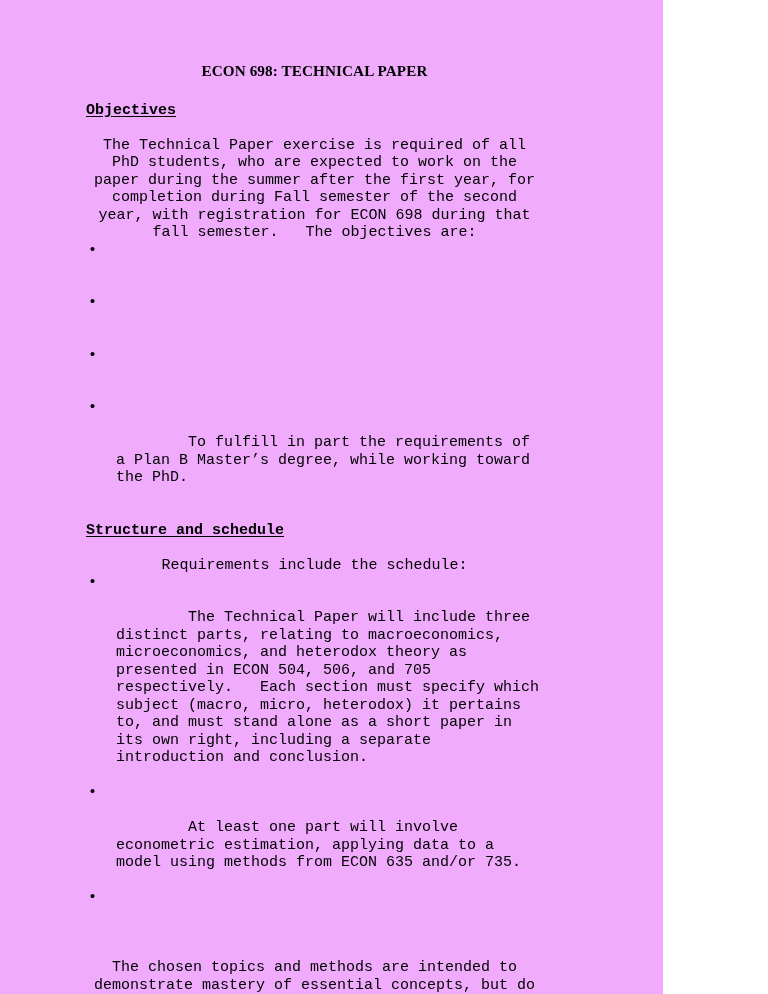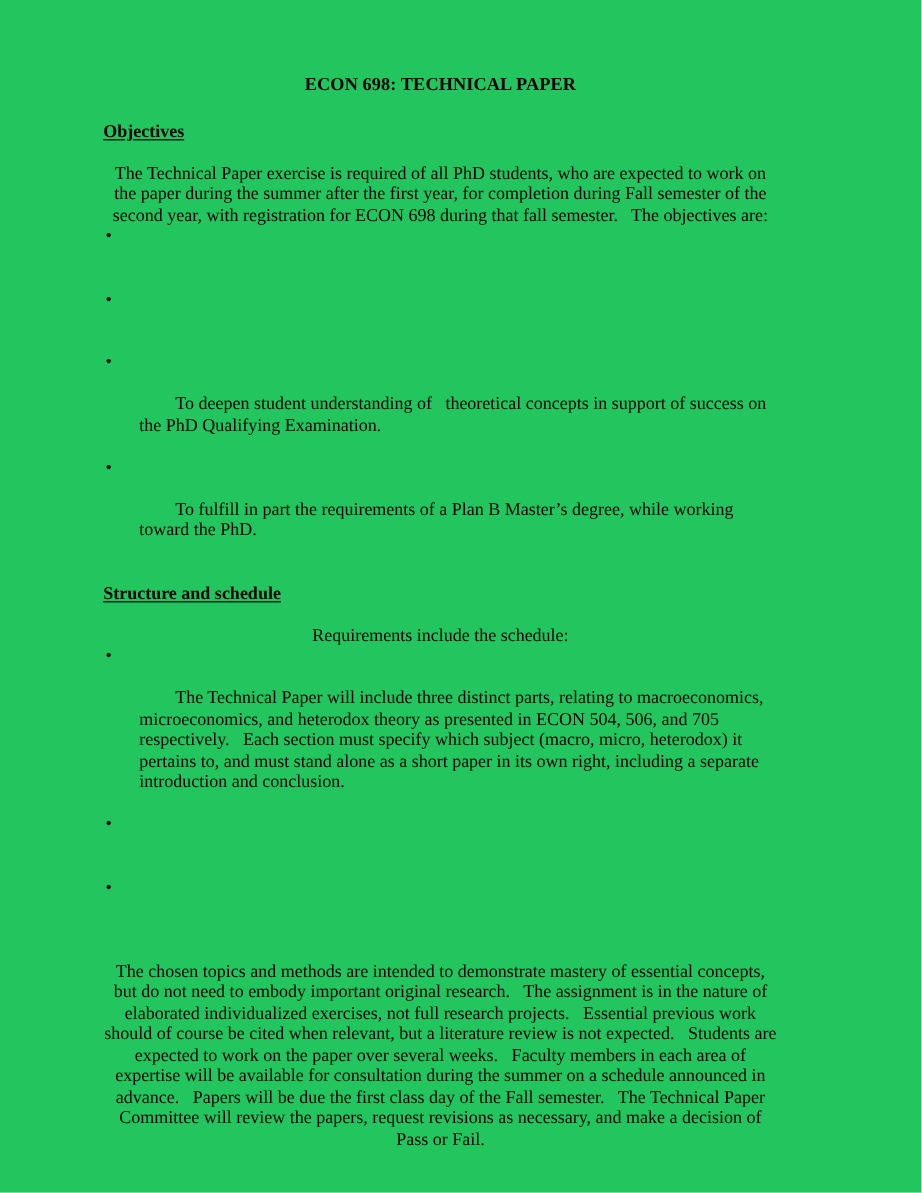--- a/index.html
+++ b/index.html
@@ -10,23 +10,23 @@
   }
   body {
     width: 768px;
     height: 994px;
     font-family: "Liberation Serif", "DejaVu Serif", serif;
     color: #000000;
     -webkit-font-smoothing: antialiased;
   }
   .page {
     position: relative;
-    width: 768px;
+    width: 663px;
     height: 994px;
-    background: #22c55e;
+    background: #f0abfc;
     box-sizing: border-box;
     padding: 62px 120px 0 86px;
   }
   .doc-title {
     text-align: center;
     font-weight: bold;
     font-size: 15.2px;
     line-height: 17.5px;
     letter-spacing: 0.1px;
     margin: 0 0 22px 0;
@@ -64,20 +64,21 @@
   }
   ul.bullets > li .bullet-mark {
     position: absolute;
     left: 2px;
     top: 0;
     font-size: 15px;
     line-height: 17.5px;
   }
   .block {
     margin: 0;
+    font-family: Liberation Mono, monospace;
   }
 </style>
 </head>
 <body>
 
 <div class="page">
 
   <div class="doc-title">ECON 698: TECHNICAL PAPER</div>
 
   <div class="block">
@@ -86,21 +87,20 @@
     <p class="para">The Technical Paper exercise is required of all PhD students, who are expected to work on the paper during the summer after the first year, for completion during Fall semester of the second year, with registration for ECON 698 during that fall semester.   The objectives are:</p>
     <ul class="bullets">
       <li>
         <span class="bullet-mark">•</span>
       </li>
       <li>
         <span class="bullet-mark">•</span>
       </li>
       <li>
         <span class="bullet-mark">•</span>
-        <span>To deepen student understanding of   theoretical concepts in support of success on the PhD Qualifying Examination.</span>
       </li>
       <li>
         <span class="bullet-mark">•</span>
         <span>To fulfill in part the requirements of a Plan B Master’s degree, while working toward the PhD.</span>
       </li>
     </ul>
   </div>
 
   <div class="gap"></div>
 
@@ -108,20 +108,21 @@
     <div class="section-heading">Structure and schedule</div>
     <div class="gap"></div>
     <p class="para">Requirements include the schedule:</p>
     <ul class="bullets">
       <li>
         <span class="bullet-mark">•</span>
         <span>The Technical Paper will include three distinct parts, relating to macroeconomics, microeconomics, and heterodox theory as presented in ECON 504, 506, and 705 respectively.   Each section must specify which subject (macro, micro, heterodox) it pertains to, and must stand alone as a short paper in its own right, including a separate introduction and conclusion.</span>
       </li>
       <li>
         <span class="bullet-mark">•</span>
+        <span>At least one part will involve econometric estimation, applying data to a model using methods from ECON 635 and/or 735.</span>
       </li>
       <li>
         <span class="bullet-mark">•</span>
       </li>
     </ul>
     <div class="gap"></div>
     <p class="para">The chosen topics and methods are intended to demonstrate mastery of essential concepts, but do not need to embody important original research.   The assignment is in the nature of elaborated individualized exercises, not full research projects.   Essential previous work should of course be cited when relevant, but a literature review is not expected.   Students are expected to work on the paper over several weeks.   Faculty members in each area of expertise will be available for consultation during the summer on a schedule announced in advance.   Papers will be due the first class day of the Fall semester.   The Technical Paper Committee will review the papers, request revisions as necessary, and make a decision of Pass or Fail.</p>
   </div>
 
 </div>

